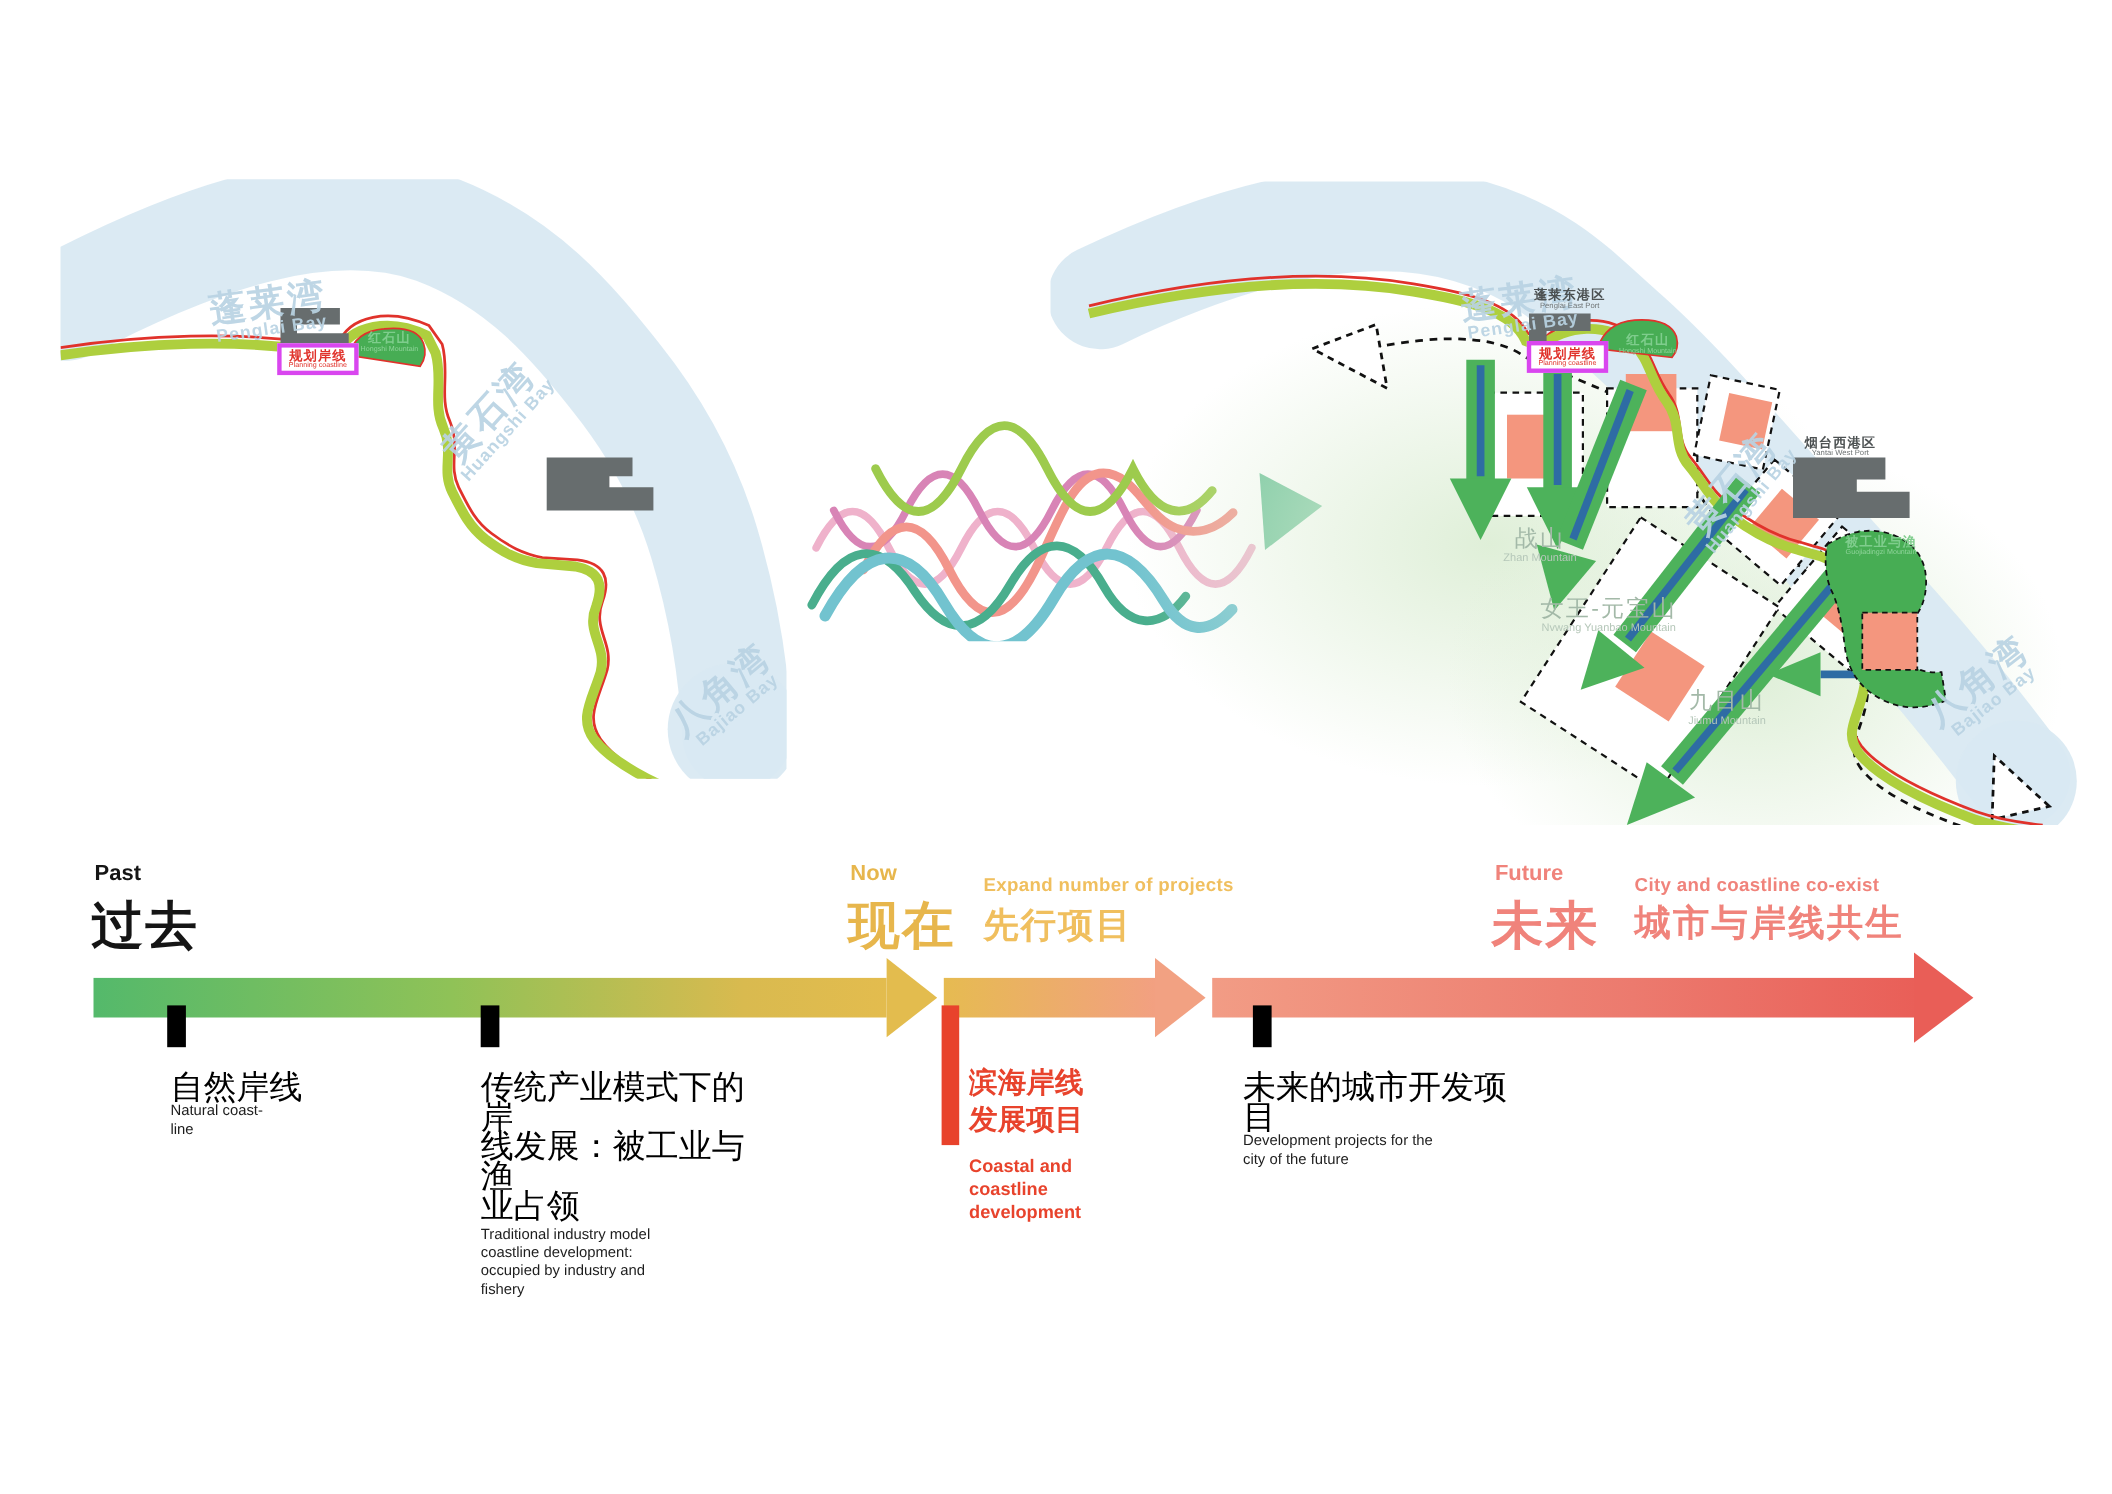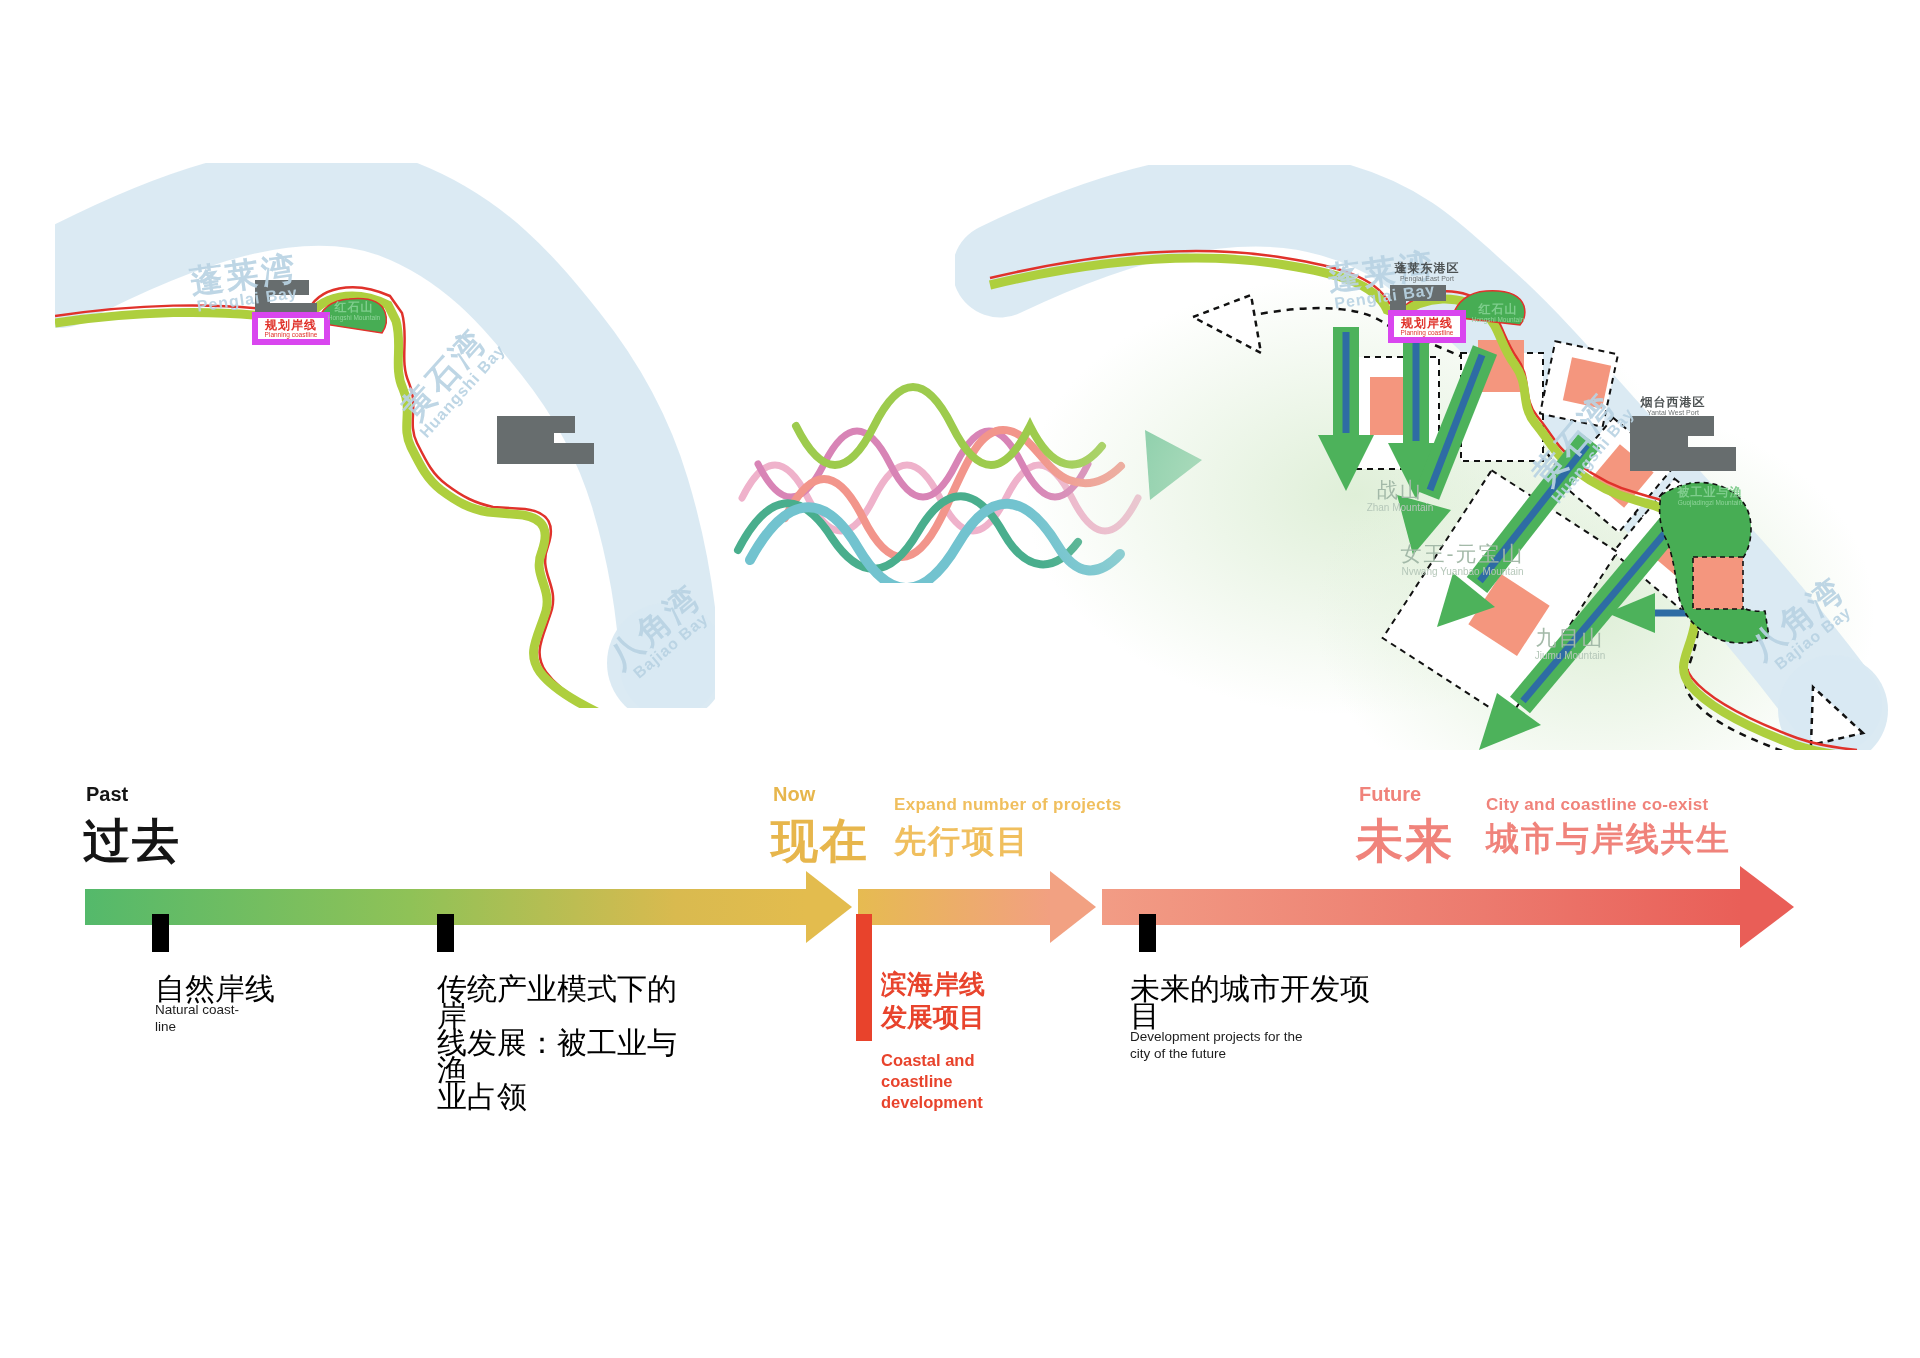--- a/index.html
+++ b/index.html
@@ -8,21 +8,21 @@
   .abs{position:absolute;}
   .pre{white-space:pre-line;}
   
   .bay{color:#b9d3e3;text-align:center;line-height:1.02;opacity:.92;}
   .bay .zh{font-size:33px;font-weight:bold;letter-spacing:3px;}
   .bay .en{font-size:16px;font-weight:bold;letter-spacing:1px;}
   
   .portlbl{color:#4c5152;text-align:center;line-height:1.1;}
   .portlbl .zh{font-size:12px;font-weight:bold;letter-spacing:1px;}
   .portlbl .en{font-size:7px;color:#6f7475;}
-  .planbox{background:#fff;border:6px solid #d946ef;text-align:center;line-height:1.05;padding:1px 2px;}
+  .planbox{background:#fff;border:4px solid #d946ef;text-align:center;line-height:1.05;padding:1px 2px;}
   .planbox .zh{font-size:12px;font-weight:bold;color:#e0322b;letter-spacing:1px;}
   .planbox .en{font-size:6.5px;color:#e0322b;}
   .mtn-on-green{color:#7fcd8d;text-align:center;line-height:1.1;}
   .mtn-on-green .zh{font-size:12px;font-weight:bold;letter-spacing:1px;}
   .mtn-on-green .en{font-size:6.5px;color:#8fd49a;}
   .mtn{color:#a3b9a8;text-align:center;line-height:1.15;}
   .mtn .zh{font-size:21px;letter-spacing:2px;}
   .mtn .en{font-size:10px;color:#b5c7b9;}
   
   .p-en{font-weight:bold;font-size:20px;}
@@ -224,20 +224,24 @@
 
   <div class="abs" style="left:155px;top:975px;width:170px">
     <div class="mzh pre">自然岸线</div>
     <div class="men pre">Natural coast-
 line</div>
   </div>
   <div class="abs" style="left:437px;top:975px;width:240px">
     <div class="mzh pre">传统产业模式下的岸
 线发展：被工业与渔
 业占领</div>
+    <div class="men pre" style="margin-top:4px">Traditional industry model
+coastline development:
+occupied by industry and
+fishery</div>
   </div>
   <div class="abs m-red" style="left:881px;top:968px;width:220px">
     <div class="mzh pre">滨海岸线
 发展项目</div>
     <div class="men pre" style="margin-top:16px">Coastal and
 coastline
 development</div>
   </div>
   <div class="abs" style="left:1130px;top:975px;width:260px">
     <div class="mzh pre">未来的城市开发项目</div>

